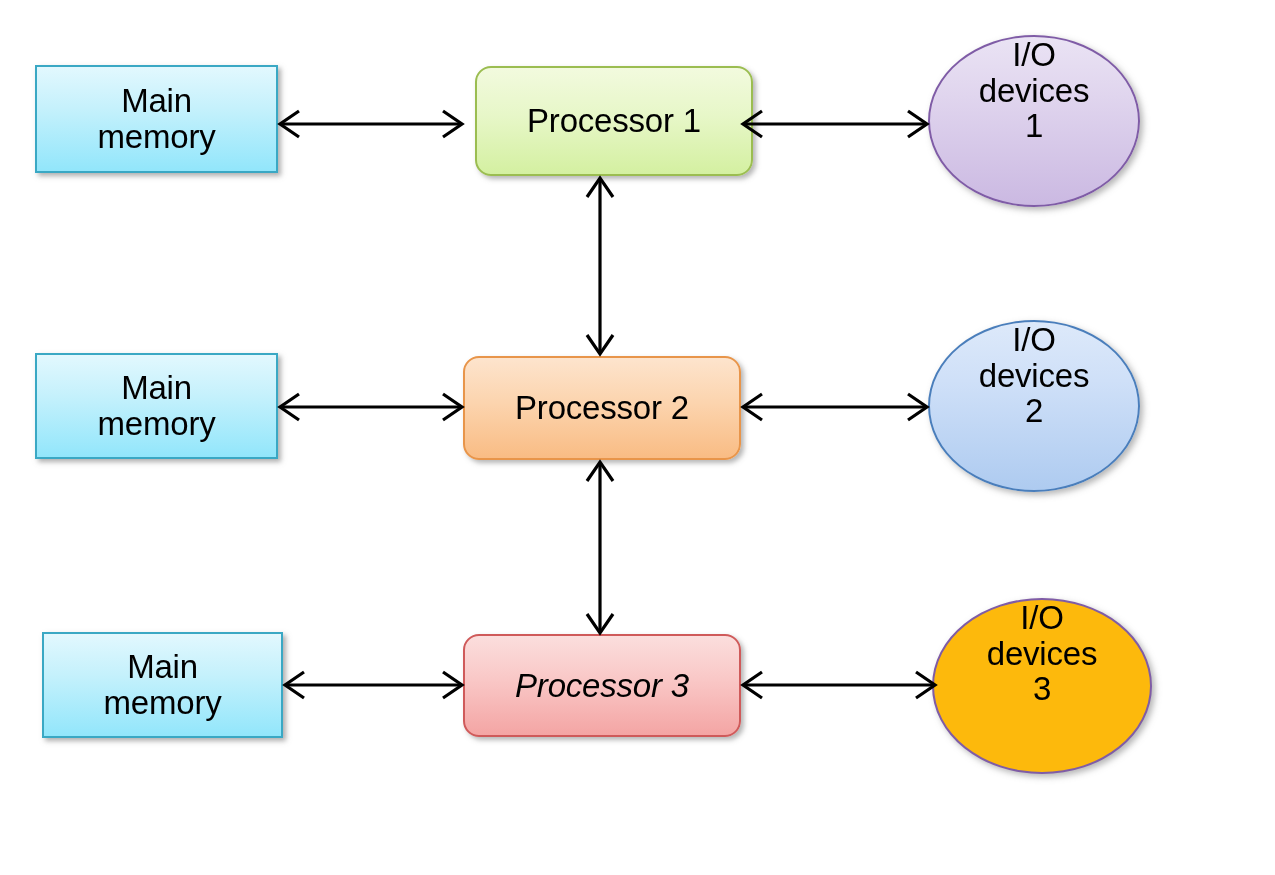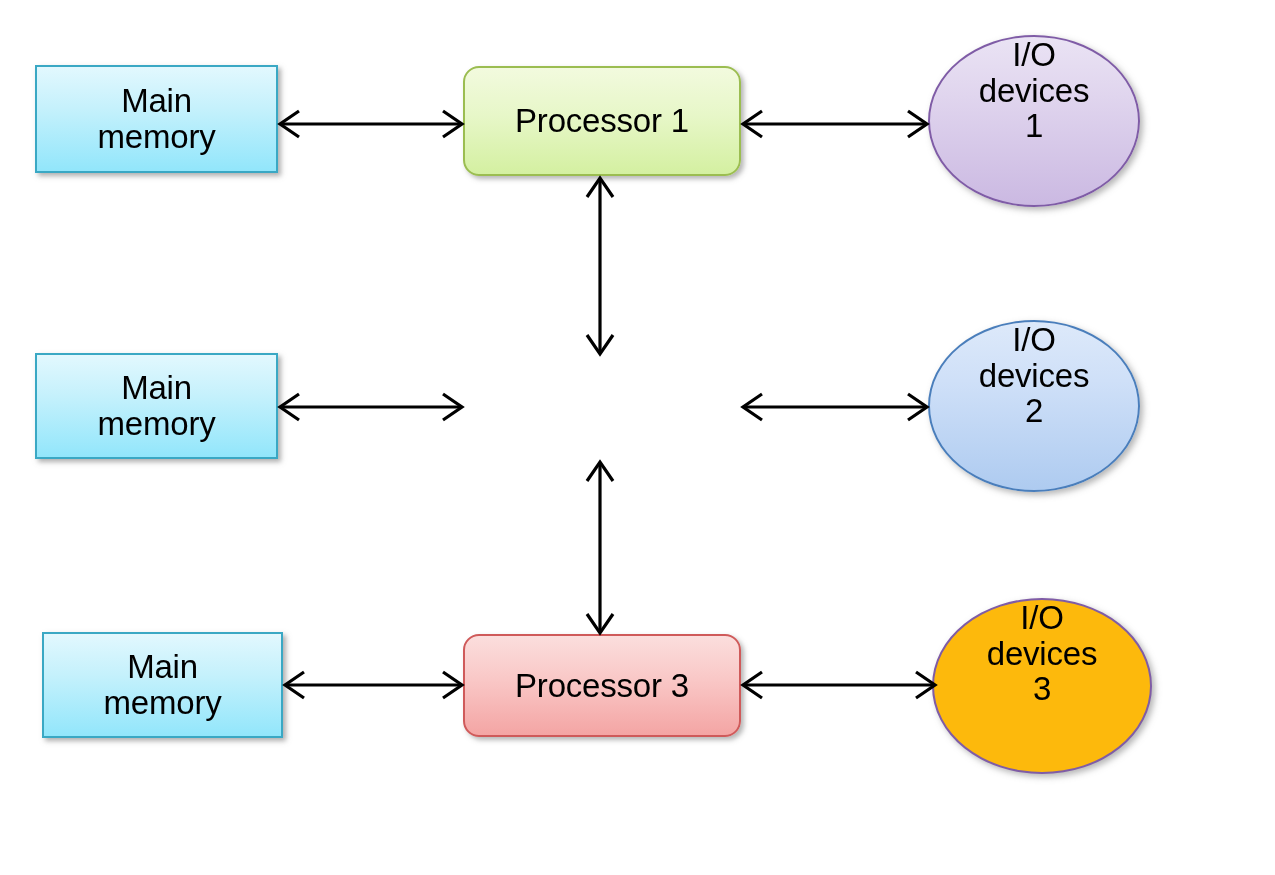--- a/index.html
+++ b/index.html
@@ -52,28 +52,30 @@
     align-items: center;
     justify-content: center;
     box-sizing: border-box;
     border-radius: 16px;
     border: 2px solid #8fae4a;
     box-shadow: 3px 3px 5px rgba(110,110,110,0.5);
   }
   .proc-1 {
     border-color: #9bbd51;
     background: linear-gradient(to bottom, #f2fade 0%, #e7f7c8 45%, #d4f0a1 100%);
+    margin-left: 12px;
   }
   .proc-2 {
     border-color: #e8954a;
     background: linear-gradient(to bottom, #fde4cd 0%, #fcd4ae 45%, #f9bc84 100%);
   }
   .proc-3 {
     border-color: #cf5a5a;
     background: linear-gradient(to bottom, #fbdedd 0%, #f9c7c6 45%, #f4a5a4 100%);
+    font-style: italic;
   }
 
   
   .io-ellipse {
     position: absolute;
     display: flex;
     align-items: flex-start;
     justify-content: center;
     box-sizing: border-box;
     border-radius: 50%;
@@ -154,20 +156,23 @@
     <div class="node-label">Main
 memory</div>
   </div>
 
   <svg class="arrow-svg" style="left:278px; top:385px; width:186px; height:44px;" viewBox="0 0 186 44">
     <line class="arrow-line" x1="3" y1="22" x2="183" y2="22"></line>
     <polyline class="arrow-head" points="21,9 2,22 21,35"></polyline>
     <polyline class="arrow-head" points="165,9 184,22 165,35"></polyline>
   </svg>
 
+  <div class="proc-box proc-2" style="left:463px; top:356px; width:278px; height:104px;">
+    <div class="node-label">Processor 2</div>
+  </div>
 
   <svg class="arrow-svg" style="left:741px; top:385px; width:188px; height:44px;" viewBox="0 0 188 44">
     <line class="arrow-line" x1="3" y1="22" x2="185" y2="22"></line>
     <polyline class="arrow-head" points="21,9 2,22 21,35"></polyline>
     <polyline class="arrow-head" points="167,9 186,22 167,35"></polyline>
   </svg>
 
   <div class="io-ellipse io-2" style="left:928px; top:320px; width:212px; height:172px;">
     <div class="node-label">I/O
 devices

